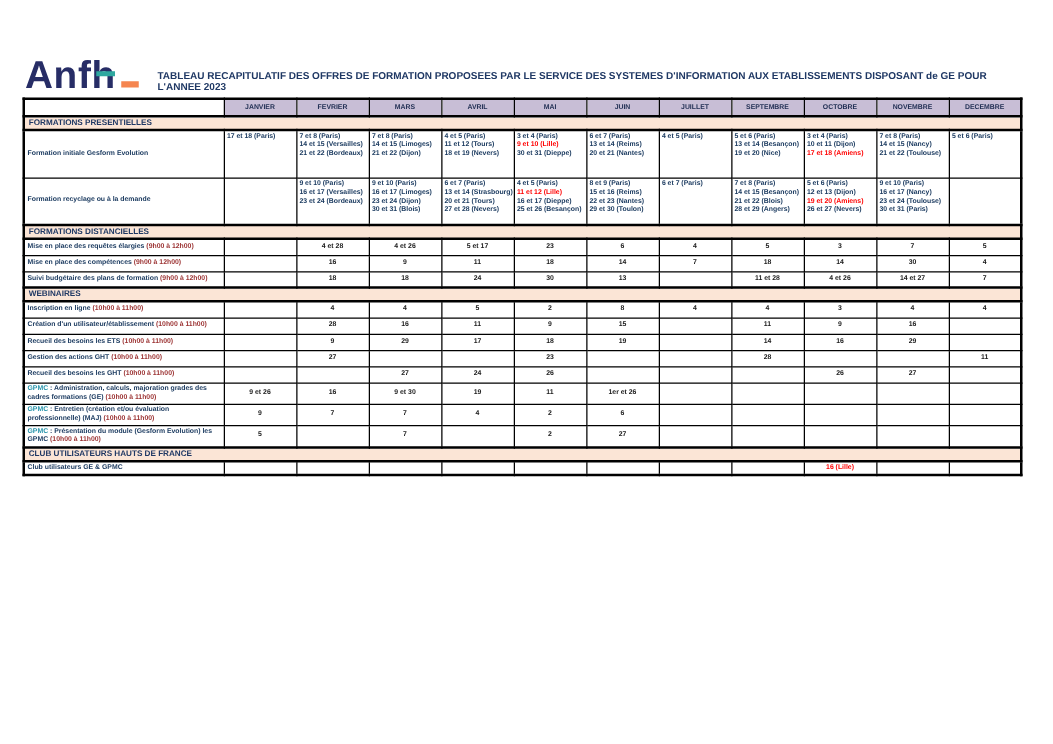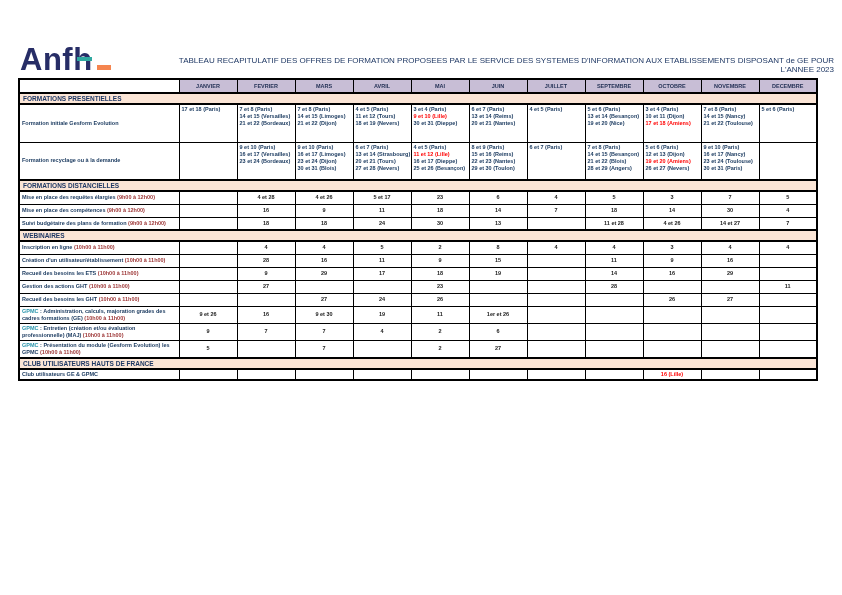--- a/index.html
+++ b/index.html
@@ -14,22 +14,22 @@
   .logo{position:absolute;left:20px;top:42px;width:150px;height:38px;}
   .logo-word{
     font-size:31px;font-weight:bold;color:#272d66;letter-spacing:0.5px;
     font-family:"Liberation Sans", sans-serif;line-height:36px;
   }
   .logo-fbar{position:absolute;left:57px;top:15px;width:15px;height:4px;background:#2fa8a0;}
   .logo-underscore{display:inline-block;width:14px;height:5px;background:#f5854f;margin-left:4px;}
 
   
   .title{
-    position:absolute;left:144px;top:56px;width:690px;
-    font-size:8px;font-weight:normal;color:#1f3864;text-align:right;
+    position:absolute;left:126px;top:56px;width:690px;
+    font-size:8px;font-weight:bold;color:#1f3864;text-align:left;
     line-height:9px;
   }
 
   
   table.sched{
     position:absolute;left:18px;top:78px;width:800px;
     border-collapse:collapse;table-layout:fixed;
     border:2px solid #000;
   }
   table.sched td{

